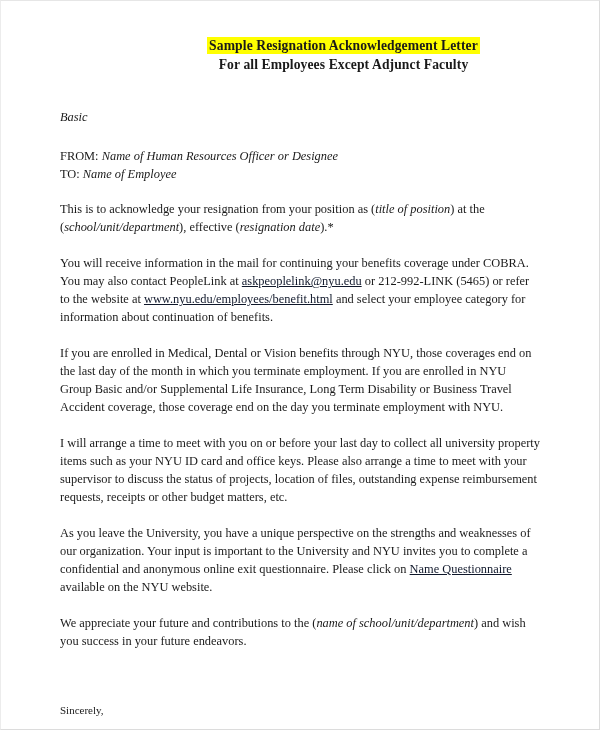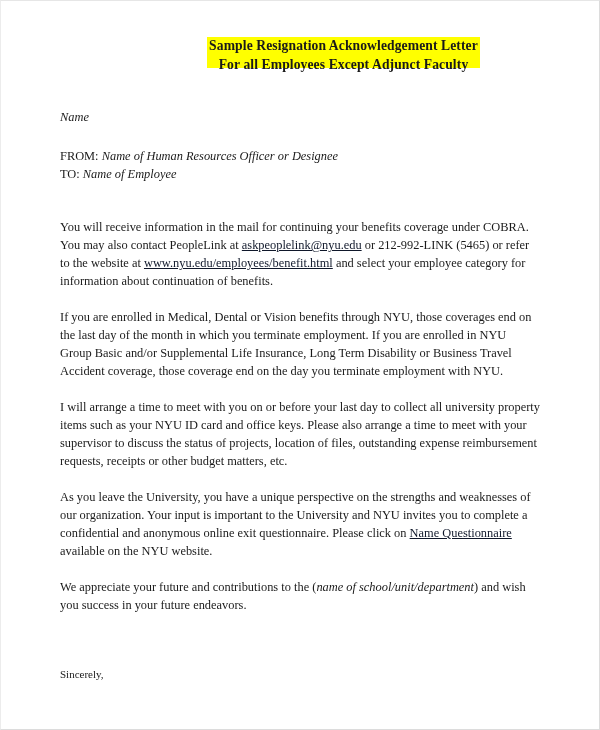--- a/index.html
+++ b/index.html
@@ -39,21 +39,21 @@
   }
   .title-line {
     font-weight: bold;
     font-size: 13.6px;
     line-height: 1.38;
     white-space: nowrap;
     letter-spacing: 0.1px;
   }
   .title-line-1 .hl {
     background: #ffff00;
-    padding: 1px 2px 15px 2px;
+    padding: 1px 2px 1px 2px;
   }
   .spacer-lg { height: 34px; }
   .date-line {
     font-style: italic;
     font-size: 12.4px;
   }
   .spacer-md { height: 22px; }
   .addr-line {
     font-size: 12.4px;
     line-height: 1.42;
@@ -83,29 +83,30 @@
 <div class="page">
   <div class="doc">
 
     <div class="title-block">
       <div class="title-line title-line-1"><span class="hl">Sample Resignation Acknowledgement Letter</span></div>
       <div class="title-line title-line-2">For all Employees Except Adjunct Faculty</div>
     </div>
 
     <div class="spacer-lg"></div>
 
-    <div class="date-line">Name</div>
+    <div class="date-line">Basic</div>
 
     <div class="spacer-md"></div>
 
     <div class="addr-line"><span>FROM:</span> <i>Name of Human Resources Officer or Designee</i></div>
     <div class="addr-line"><span>TO:</span> <i>Name of Employee</i></div>
 
     <div class="gap"></div>
 
+    <p class="para"><span>This is to acknowledge your resignation from your position as (</span><i class="ph">title of position</i><span>) at the (</span><i class="ph">school/unit/department</i><span>), effective (</span><i class="ph">resignation date</i><span>).*</span></p>
 
     <div class="gap"></div>
 
     <p class="para"><span>You will receive information in the mail for continuing your benefits coverage under COBRA. You may also contact PeopleLink at </span><a class="lnk" href="#">askpeoplelink@nyu.edu</a><span> or 212-992-LINK (5465) or refer to the website at </span><a class="lnk" href="#">www.nyu.edu/employees/benefit.html</a><span> and select your employee category for information about continuation of benefits.</span></p>
 
     <div class="gap"></div>
 
     <p class="para">If you are enrolled in Medical, Dental or Vision benefits through NYU, those coverages end on the last day of the month in which you terminate employment. If you are enrolled in NYU Group Basic and/or Supplemental Life Insurance, Long Term Disability or Business Travel Accident coverage, those coverage end on the day you terminate employment with NYU.</p>
 
     <div class="gap"></div>

